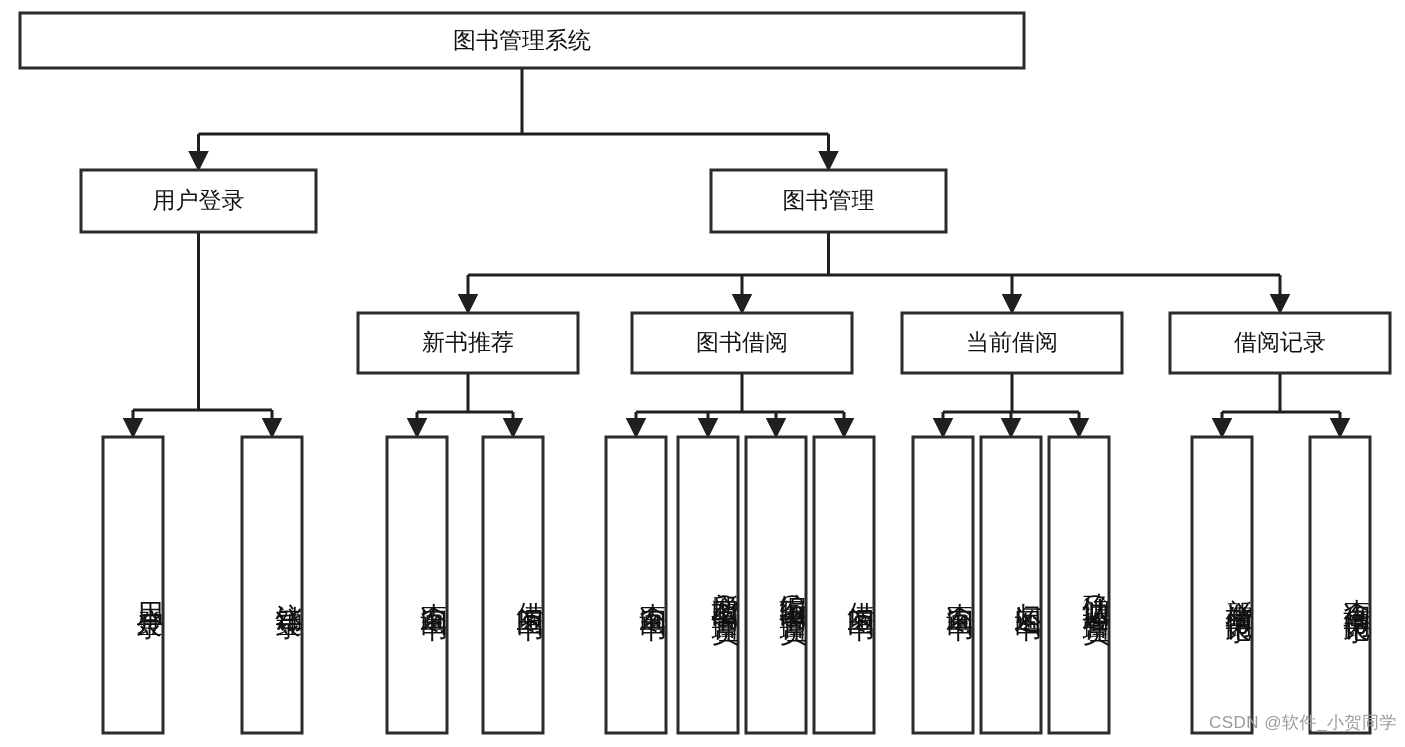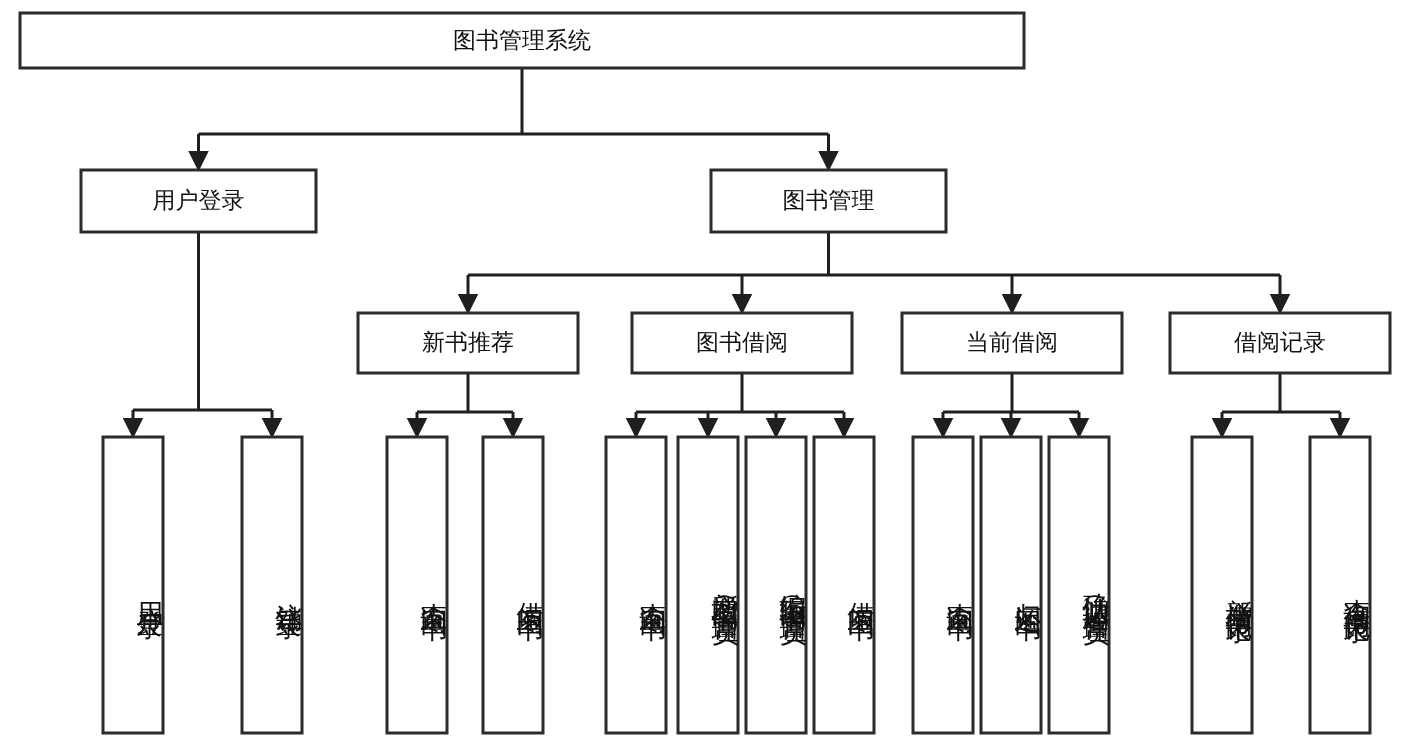--- a/index.html
+++ b/index.html
@@ -105,13 +105,14 @@
       <div class="leaf-label" style="left: 678px; top: 451px; width: 60px; height: 276px;">新增图书（管理员）</div>
       <div class="leaf-label" style="left: 746px; top: 451px; width: 60px; height: 276px;">编辑图书（管理员）</div>
       <div class="leaf-label" style="left: 814px; top: 451px; width: 60px; height: 276px;">借阅图书</div>
       <div class="leaf-label" style="left: 913px; top: 451px; width: 60px; height: 276px;">查询图书</div>
       <div class="leaf-label" style="left: 981px; top: 451px; width: 60px; height: 276px;">归还图书</div>
       <div class="leaf-label" style="left: 1049px; top: 451px; width: 60px; height: 276px;">确认归还（管理员）</div>
       <div class="leaf-label" style="left: 1192px; top: 451px; width: 60px; height: 276px;">新增借阅记录</div>
       <div class="leaf-label" style="left: 1310px; top: 451px; width: 60px; height: 276px;">查询借阅记录</div>
     </div>
 
+  <div class="watermark">CSDN @软件_小贺同学</div>
 </div>
 
 </body></html>

